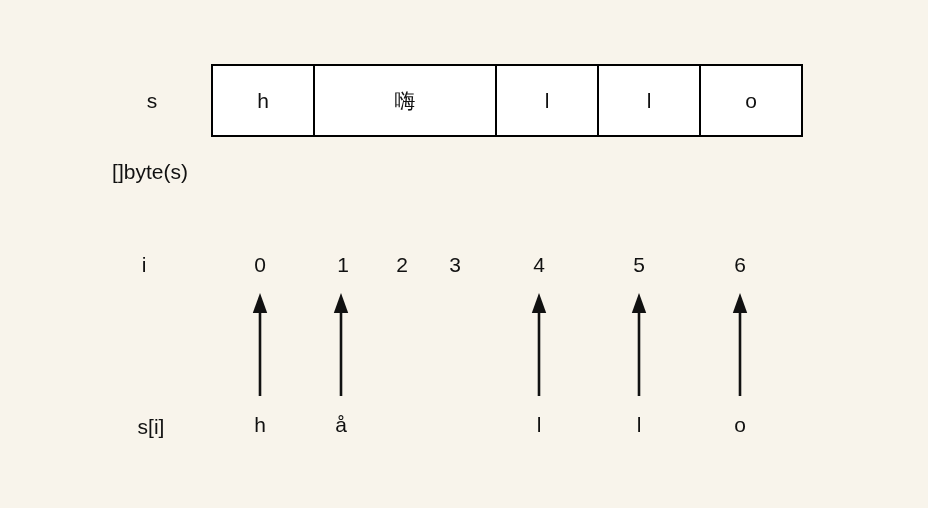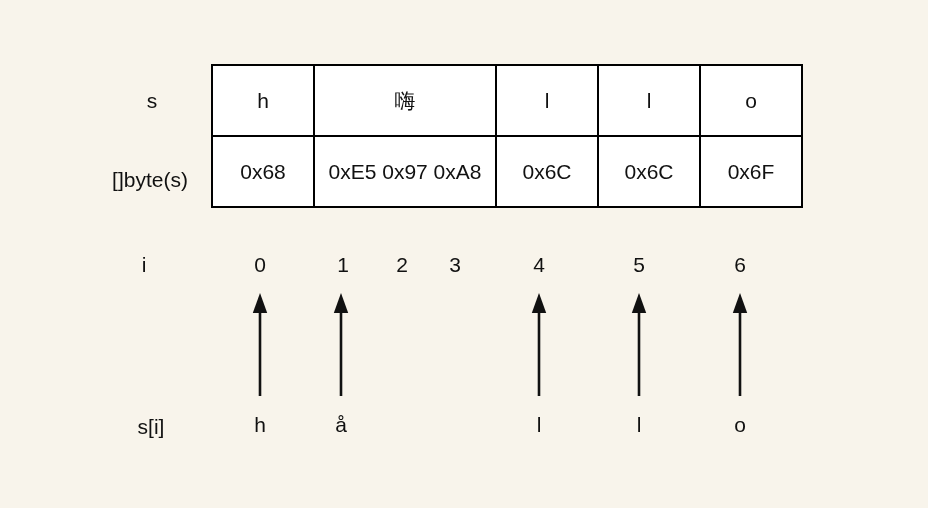--- a/index.html
+++ b/index.html
@@ -46,21 +46,21 @@
   .row-label {
     position: absolute;
     width: 110px;
     height: 72px;
     display: flex;
     align-items: center;
     justify-content: center;
     font-size: 21px;
   }
   .row-label.lbl-s      { left: 97px; top: 65px; }
-  .row-label.lbl-bytes  { left: 95px; top: 144px; }
+  .row-label.lbl-bytes  { left: 95px; top: 136px; }
 
   
   .chip {
     position: absolute;
     width: 44px;
     height: 30px;
     line-height: 30px;
     text-align: center;
     font-size: 21px;
   }
@@ -110,27 +110,20 @@
 
   <table class="byte-table">
     <tbody>
         <tr>
       <td class="col-narrow">h</td>
       <td class="col-wide">嗨</td>
       <td class="col-narrow">l</td>
       <td class="col-narrow">l</td>
       <td class="col-narrow">o</td>
     </tr>
-    <tr>
-      <td class="col-narrow">0x68</td>
-      <td class="col-wide">0xE5 0x97 0xA8</td>
-      <td class="col-narrow">0x6C</td>
-      <td class="col-narrow">0x6C</td>
-      <td class="col-narrow">0x6F</td>
-    </tr>
   </tbody>
     </table>
 
   <div class="chip side-label lbl-i">i</div>
   <div class="chip idx i-0">0</div>
   <div class="chip idx i-1">1</div>
   <div class="chip idx i-2">2</div>
   <div class="chip idx i-3">3</div>
   <div class="chip idx i-4">4</div>
   <div class="chip idx i-5">5</div>

